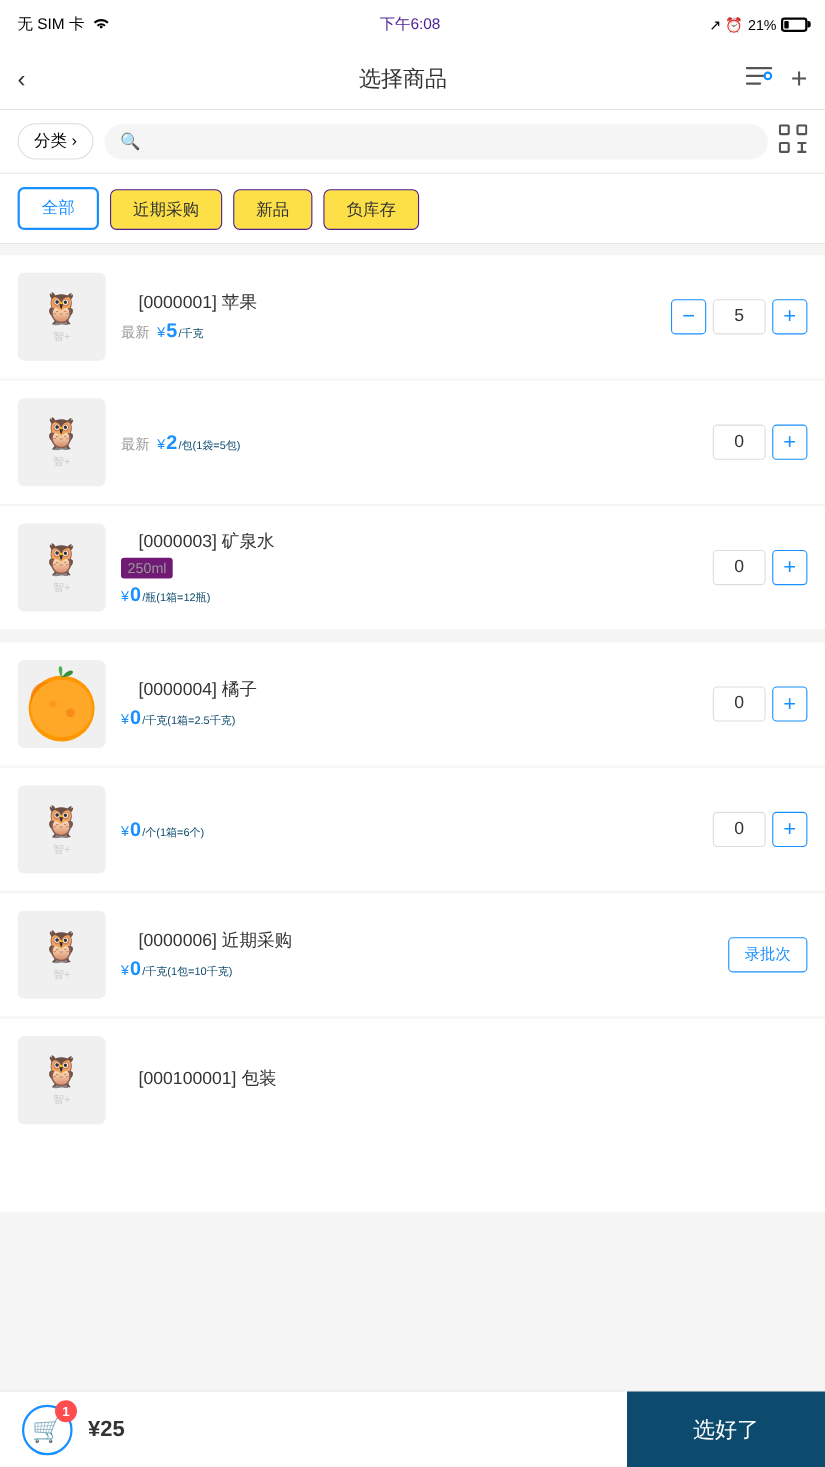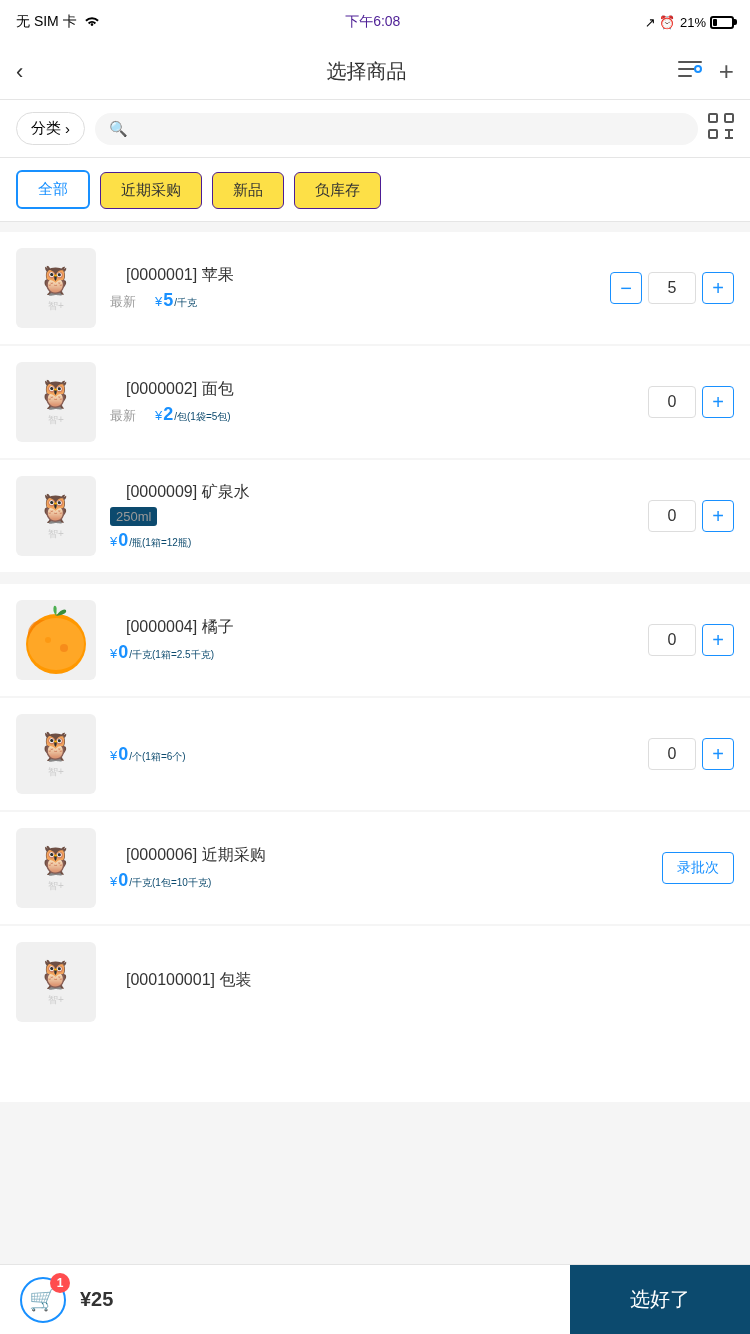--- a/index.html
+++ b/index.html
@@ -144,21 +144,21 @@
       display: flex;
       flex-direction: column;
       align-items: center;
       justify-content: center;
       color: #ccc;
       font-size: 10px;
     }
     .owl-icon { font-size: 28px; margin-bottom: 2px; }
     .product-info { flex: 1; min-width: 0; }
     .product-name { font-size: 16px; color: #333; font-weight: 500; margin-bottom: 4px; margin-left: 16px; }
-    .product-spec { font-size: 13px; color: #999; margin-bottom: 4px; background: #0c4a6e; display: inline-block; padding: 2px 6px; border-radius: 3px; }
+    .product-spec { font-size: 13px; color: #999; margin-bottom: 4px; background: #701a75; display: inline-block; padding: 2px 6px; border-radius: 3px; }
     .price-amount { color: #1890ff; font-size: 18px; font-weight: bold; }
     .price-unit { font-size: 10px; color: #0c4a6e; }
     .price-yen { font-size: 13px; color: #1890ff; }
     .product-qty { display: flex; align-items: center; gap: 6px; margin-left: auto; flex-shrink: 0; }
     .qty-btn {
       width: 32px;
       height: 32px;
       border: 1.5px solid #1890ff;
       border-radius: 4px;
       background: #fff;
@@ -248,21 +248,21 @@
       border: none;
       cursor: pointer;
       display: flex;
       align-items: center;
       justify-content: center;
     }
 
     .divider { height: 10px; background: #f5f5f5; }
 
     .product-price-row { display: flex; align-items: baseline; gap: 1px; }
-    .latest-label { font-size: 13px; color: #999; margin-right: 18px; }
+    .latest-label { font-size: 13px; color: #999; margin-right: 6px; }
   </style>
 </head>
 <body>
 
 <div class="status-bar">
   <div class="status-left">
     <span>无 SIM 卡</span>
     <span>
       <svg width="18" height="14" viewBox="0 0 20 15">
           <path d="M10 13a1.5 1.5 0 1 1 0-3 1.5 1.5 0 0 1 0 3zm-4.5-3.5a6.3 6.3 0 0 1 9 0l-1.5 1.5a4.3 4.3 0 0 0-6 0zm-3-3a10.5 10.5 0 0 1 15 0l-1.5 1.5a8.5 8.5 0 0 0-12 0z" fill="#000"></path>
@@ -353,23 +353,20 @@
   </div>
 
   <div class="product-item">
     <div class="product-thumb">
       <div class="owl-placeholder">
         <div class="owl-icon">🦉</div>
         <div style="font-size:10px;color:#ccc;">智+</div>
       </div>
     </div>
     <div class="product-info">
-      <div class="product-name">
-        <span>[0000002]</span> <span>面包</span>
-      </div>
       <div class="product-price-row">
         <span class="latest-label">最新</span>
         <span class="price-yen">¥</span>
         <span class="price-amount">2</span>
         <span class="price-unit">/包(1袋=5包)</span>
       </div>
     </div>
     <div class="product-qty">
       <input class="qty-input" value="0" style="">
       <button class="qty-btn">+</button>
@@ -378,21 +375,21 @@
 
   <div class="product-item" style="min-height:100px;">
     <div class="product-thumb">
       <div class="owl-placeholder">
         <div class="owl-icon">🦉</div>
         <div style="font-size:10px;color:#ccc;">智+</div>
       </div>
     </div>
     <div class="product-info">
       <div class="product-name">
-        <span>[0000009]</span> <span>矿泉水</span>
+        <span>[0000003]</span> <span>矿泉水</span>
       </div>
       <span class="product-spec">250ml</span>
       <div class="product-price-row">
         <span class="price-yen">¥</span>
         <span class="price-amount">0</span>
         <span class="price-unit">/瓶(1箱=12瓶)</span>
       </div>
     </div>
     <div class="product-qty">
       <input class="qty-input" value="0" style="">

